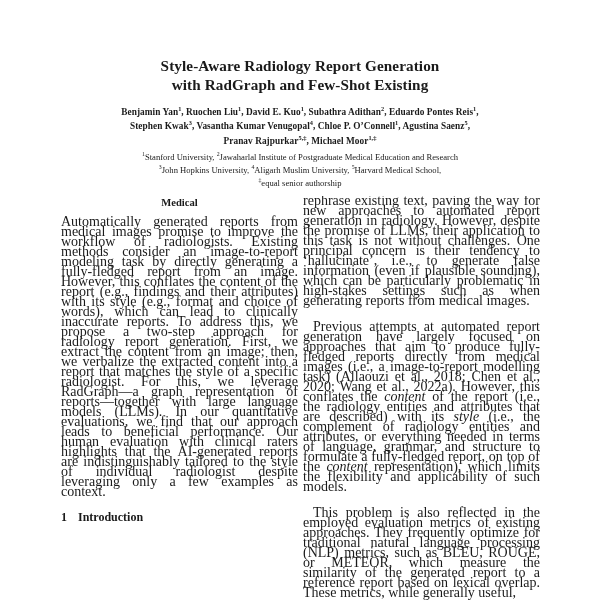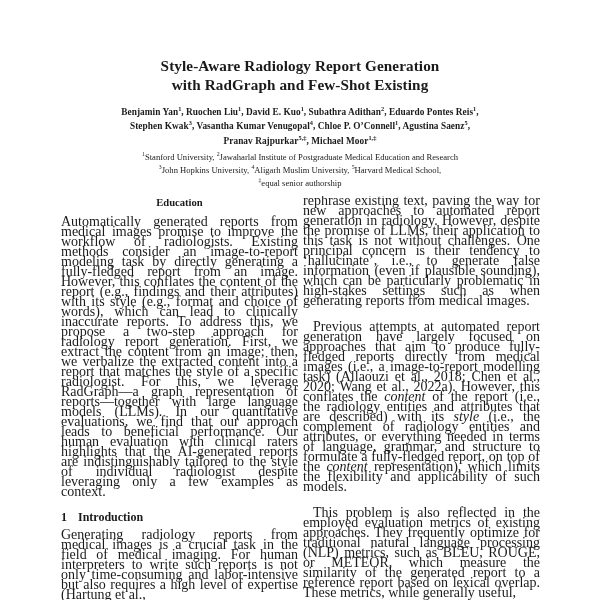--- a/index.html
+++ b/index.html
@@ -137,27 +137,26 @@
     <div class="affils">
       <span class="fline"><sup>1</sup>Stanford University, <sup>2</sup>Jawaharlal Institute of Postgraduate Medical Education and Research</span>
       <span class="fline"><sup>3</sup>John Hopkins University, <sup>4</sup>Aligarh Muslim University, <sup>5</sup>Harvard Medical School,</span>
       <span class="fline"><sup>‡</sup>equal senior authorship</span>
     </div>
   </div>
 
   <div class="columns">
 
     <div class="col col-left">
-      <div class="section-head">Education</div>
+      <div class="section-head">Medical</div>
       <p class="body">Automatically generated reports from medical images promise to improve the workflow of radiologists. Existing methods consider an image-to-report modeling task by directly generating a fully-fledged report from an image. However, this conflates the content of the report (e.g., findings and their attributes) with its style (e.g., format and choice of words), which can lead to clinically inaccurate reports. To address this, we propose a two-step approach for radiology report generation. First, we extract the content from an image; then, we verbalize the extracted content into a report that matches the style of a specific radiologist. For this, we leverage RadGraph—a graph representation of reports—together with large language models (LLMs). In our quantitative evaluations, we find that our approach leads to beneficial performance. Our human evaluation with clinical raters highlights that the AI-generated reports are indistinguishably tailored to the style of individual radiologist despite leveraging only a few examples as context.</p>
 
       <div class="section-head-num">
         <span class="snum">1</span><span>Introduction</span>
       </div>
-      <p class="body">Generating radiology reports from medical images is a crucial task in the field of medical imaging. For human interpreters to write such reports is not only time-consuming and labor-intensive but also requires a high level of expertise (Hartung et al.,</p>
     </div>
 
     <div class="col col-right">
       <p class="body">rephrase existing text, paving the way for new approaches to automated report generation in radiology. However, despite the promise of LLMs, their application to this task is not without challenges. One principal concern is their tendency to ‘hallucinate’, i.e., to generate false information (even if plausible sounding), which can be particularly problematic in high-stakes settings such as when generating reports from medical images.</p>
 
       <p class="body indent"><span>Previous attempts at automated report generation have largely focused on approaches that aim to produce fully-fledged reports directly from medical images (i.e., a image-to-report modelling task) (Allaouzi et al., 2018; Chen et al., 2020; Wang et al., 2022a). However, this conflates the </span><span class="ital">content</span><span> of the report (i.e., the radiology entities and attributes that are described) with its </span><span class="ital">style</span><span> (i.e., the complement of radiology entities and attributes, or everything needed in terms of language, grammar, and structure to formulate a fully-fledged report, on top of the </span><span class="ital">content</span><span> representation), which limits the flexibility and applicability of such models.</span></p>
 
       <p class="body indent">This problem is also reflected in the employed evaluation metrics of existing approaches. They frequently optimize for traditional natural language processing (NLP) metrics, such as BLEU, ROUGE, or METEOR, which measure the similarity of the generated report to a reference report based on lexical overlap. These metrics, while generally useful,</p>
     </div>
 

